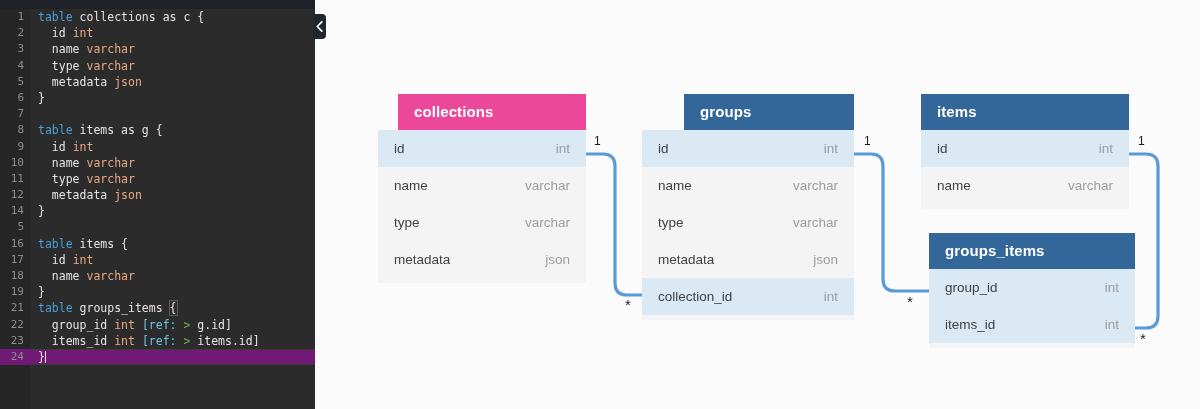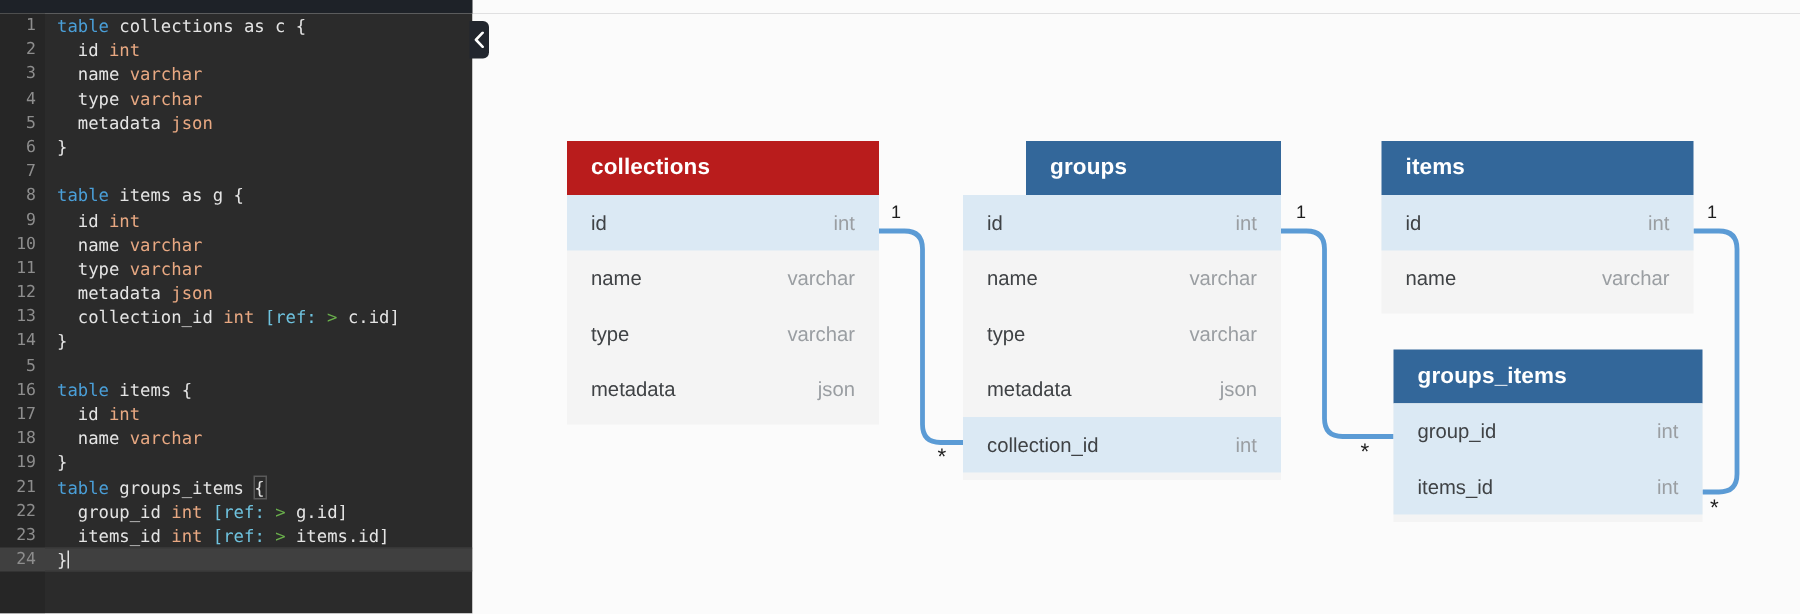--- a/index.html
+++ b/index.html
@@ -37,21 +37,21 @@
     font-family: "DejaVu Sans Mono", "Liberation Mono", monospace;
     font-size: 11.5px;
     line-height: 16.2px;
   }
   .cline { position: relative; height: 16.2px; white-space: pre; }
   .cline .ln {
     position: absolute; left: 0; top: 0; width: 24px;
     text-align: right; color: #8d8d8d; font-size: 11px;
   }
   .cline .ct { position: absolute; left: 38px; top: 0; color: #e4e4e4; }
-  .cline.active { background: #404040; }
+  .cline.active { background: #701a75; }
   .cline.active::before, .cline.active::after {
     content: ""; position: absolute; left: 30px; right: 0; height: 1px;
     background: #3b3b3b;
   }
   .cline.active::before { top: 0; }
   .cline.active::after { bottom: 0; }
   .k-table { color: #4a9fd8; }
   .k-type  { color: #e8a882; }
   .k-ref   { color: #6fc3df; }
   .k-arrow { color: #6ab04c; }
@@ -131,21 +131,20 @@
         <div class="cline"><span class="ln">3</span><span class="ct"><span class="k-plain">  name </span><span class="k-type">varchar</span></span></div>
         <div class="cline"><span class="ln">4</span><span class="ct"><span class="k-plain">  type </span><span class="k-type">varchar</span></span></div>
         <div class="cline"><span class="ln">5</span><span class="ct"><span class="k-plain">  metadata </span><span class="k-type">json</span></span></div>
         <div class="cline"><span class="ln">6</span><span class="ct"><span class="k-plain">}</span></span></div>
         <div class="cline"><span class="ln">7</span><span class="ct"></span></div>
         <div class="cline"><span class="ln">8</span><span class="ct"><span class="k-table">table</span><span class="k-plain"> items as g {</span></span></div>
         <div class="cline"><span class="ln">9</span><span class="ct"><span class="k-plain">  id </span><span class="k-type">int</span></span></div>
         <div class="cline"><span class="ln">10</span><span class="ct"><span class="k-plain">  name </span><span class="k-type">varchar</span></span></div>
         <div class="cline"><span class="ln">11</span><span class="ct"><span class="k-plain">  type </span><span class="k-type">varchar</span></span></div>
         <div class="cline"><span class="ln">12</span><span class="ct"><span class="k-plain">  metadata </span><span class="k-type">json</span></span></div>
-        <div class="cline"><span class="ln">13</span><span class="ct"><span class="k-plain">  collection_id </span><span class="k-type">int</span><span class="k-plain"> </span><span class="k-ref">[ref:</span><span class="k-plain"> </span><span class="k-arrow">&gt;</span><span class="k-plain"> c.id]</span></span></div>
         <div class="cline"><span class="ln">14</span><span class="ct"><span class="k-plain">}</span></span></div>
         <div class="cline"><span class="ln">5</span><span class="ct"></span></div>
         <div class="cline"><span class="ln">16</span><span class="ct"><span class="k-table">table</span><span class="k-plain"> items {</span></span></div>
         <div class="cline"><span class="ln">17</span><span class="ct"><span class="k-plain">  id </span><span class="k-type">int</span></span></div>
         <div class="cline"><span class="ln">18</span><span class="ct"><span class="k-plain">  name </span><span class="k-type">varchar</span></span></div>
         <div class="cline"><span class="ln">19</span><span class="ct"><span class="k-plain">}</span></span></div>
         <div class="cline"><span class="ln">21</span><span class="ct"><span class="k-table">table</span><span class="k-plain"> groups_items </span><span class="k-plain brkt">{</span></span></div>
         <div class="cline"><span class="ln">22</span><span class="ct"><span class="k-plain">  group_id </span><span class="k-type">int</span><span class="k-plain"> </span><span class="k-ref">[ref:</span><span class="k-plain"> </span><span class="k-arrow">&gt;</span><span class="k-plain"> g.id]</span></span></div>
         <div class="cline"><span class="ln">23</span><span class="ct"><span class="k-plain">  items_id </span><span class="k-type">int</span><span class="k-plain"> </span><span class="k-ref">[ref:</span><span class="k-plain"> </span><span class="k-arrow">&gt;</span><span class="k-plain"> items.id]</span></span></div>
         <div class="cline active"><span class="ln">24</span><span class="ct"><span class="k-plain">}</span><span class="caret"></span></span></div>
@@ -159,21 +158,21 @@
   </div>
 
   <div class="canvas" id="canvas">
     <svg class="conn" id="connectors" width="885" height="400">
         <path d="M 271 145 L 288 145 Q 300 145 300 157 L 300 274 Q 300 286 312 286 L 327 286" stroke="#5b9bd5" stroke-width="3.2" fill="none" stroke-linecap="round"></path>
         <path d="M 539 145 L 556 145 Q 568 145 568 157 L 568 270 Q 568 282 580 282 L 614 282" stroke="#5b9bd5" stroke-width="3.2" fill="none" stroke-linecap="round"></path>
         <path d="M 814 145 L 831 145 Q 843 145 843 157 L 843 307 Q 843 319 831 319 L 820 319" stroke="#5b9bd5" stroke-width="3.2" fill="none" stroke-linecap="round"></path>
       </svg>
     <div id="tables-layer">
         <div class="erd-table" style="left: 63px; top: 85px; width: 208px;">
-          <div class="erd-head" style="background: #b91c1c;">collections</div>
+          <div class="erd-head" style="background: #ec4899; margin-left: 20px;">collections</div>
           <div class="erd-body">
             <div class="erd-row hl" style="background: rgb(219, 233, 244);">
               <span class="fname">id</span>
               <span class="ftype">int</span>
             </div>
             <div class="erd-row">
               <span class="fname">name</span>
               <span class="ftype">varchar</span>
             </div>
             <div class="erd-row">

